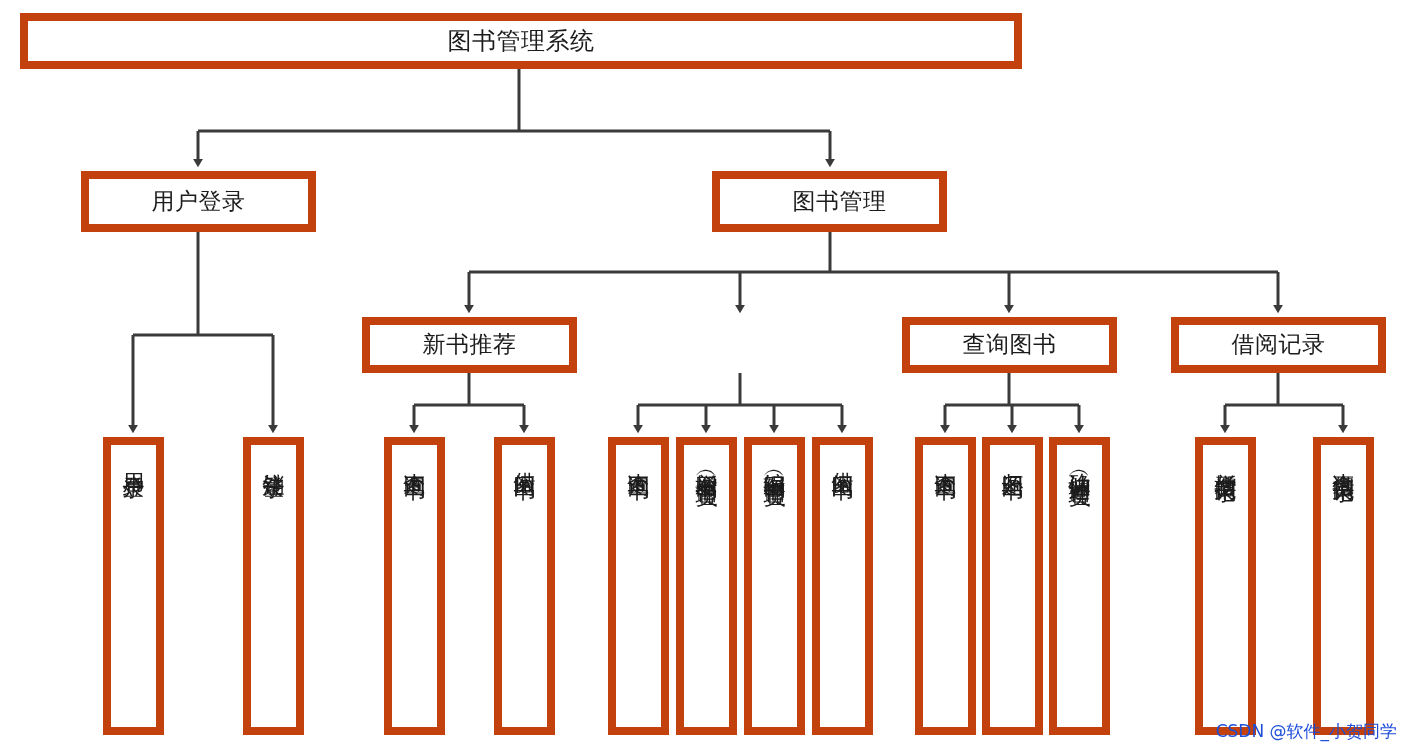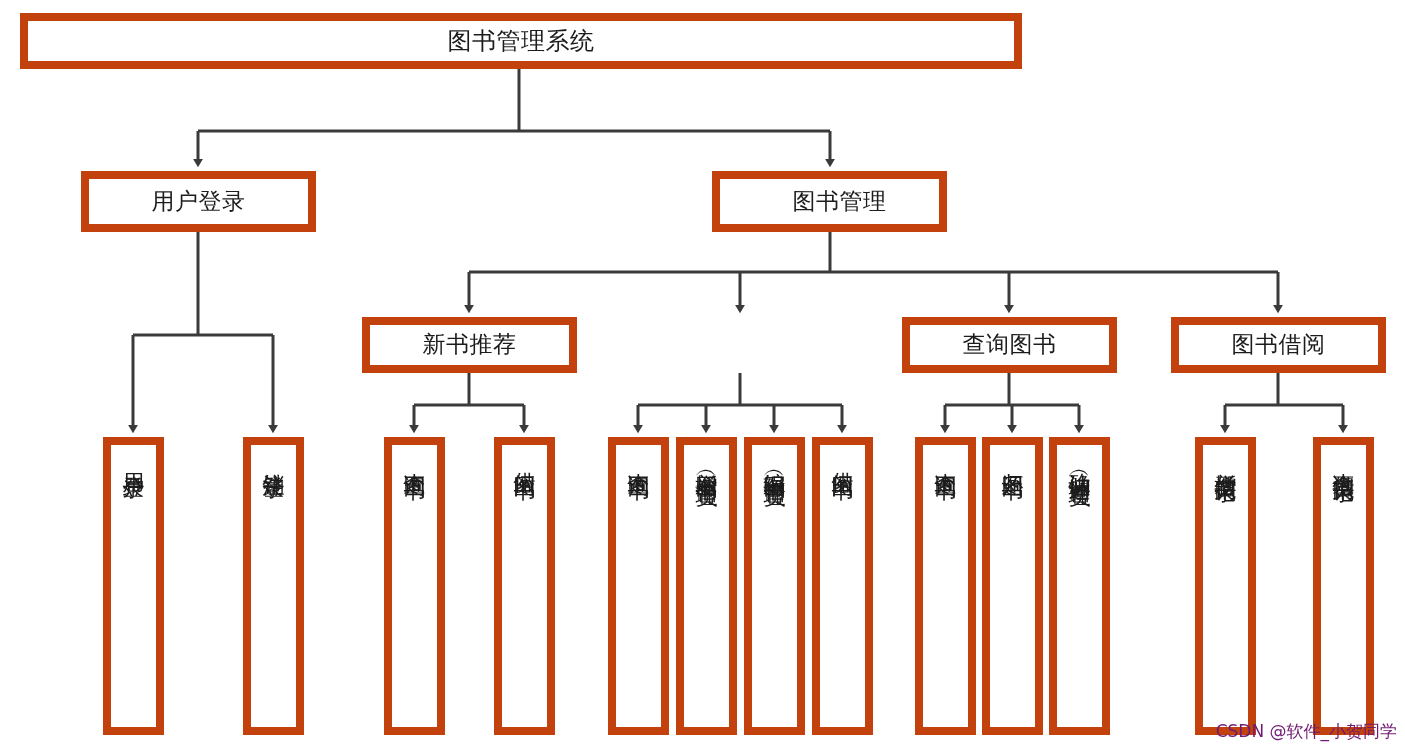--- a/index.html
+++ b/index.html
@@ -63,21 +63,21 @@
     font-size: 22px;
     letter-spacing: 2px;
     line-height: 1;
     white-space: nowrap;
   }
   #watermark {
     position: absolute;
     right: 8px;
     bottom: 4px;
     font-size: 17px;
-    color: #701a75;
+    color: #1d4ed8;
     z-index: 3;
     white-space: nowrap;
   }
 </style>
 </head>
 <body>
 
 <div id="canvas">
 
   <svg id="connectors" viewBox="0 0 1405 747" preserveAspectRatio="none">
@@ -142,21 +142,21 @@
     <span class="label">图书管理</span>
   </div>
 
   <div class="node h" style="left:362px; top:317px; width:215px; height:56px;">
     <span class="label">新书推荐</span>
   </div>
   <div class="node h" style="left:902px; top:317px; width:215px; height:56px;">
     <span class="label">查询图书</span>
   </div>
   <div class="node h" style="left:1171px; top:317px; width:215px; height:56px;">
-    <span class="label">图书借阅</span>
+    <span class="label">借阅记录</span>
   </div>
 
   <div class="node v" style="left:103px; top:437px; width:61px; height:298px;">
     <span class="label">用户登录</span>
   </div>
   <div class="node v" style="left:243px; top:437px; width:61px; height:298px;">
     <span class="label">注销登录</span>
   </div>
 
   <div class="node v" style="left:384px; top:437px; width:61px; height:298px;">

